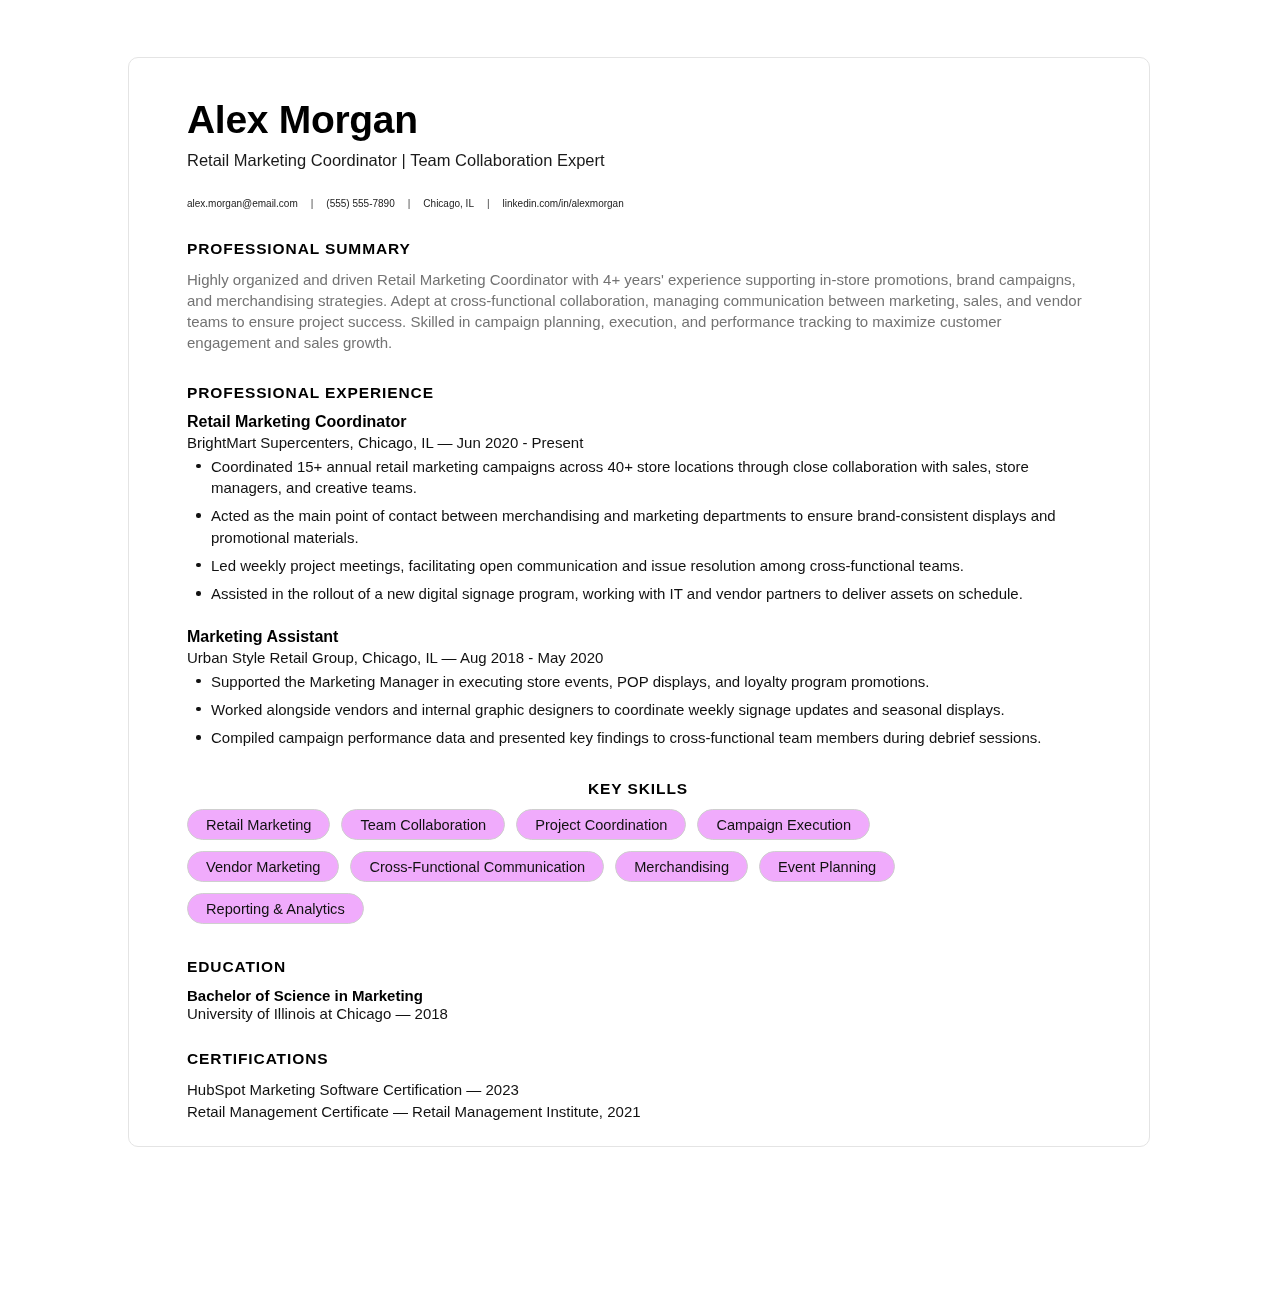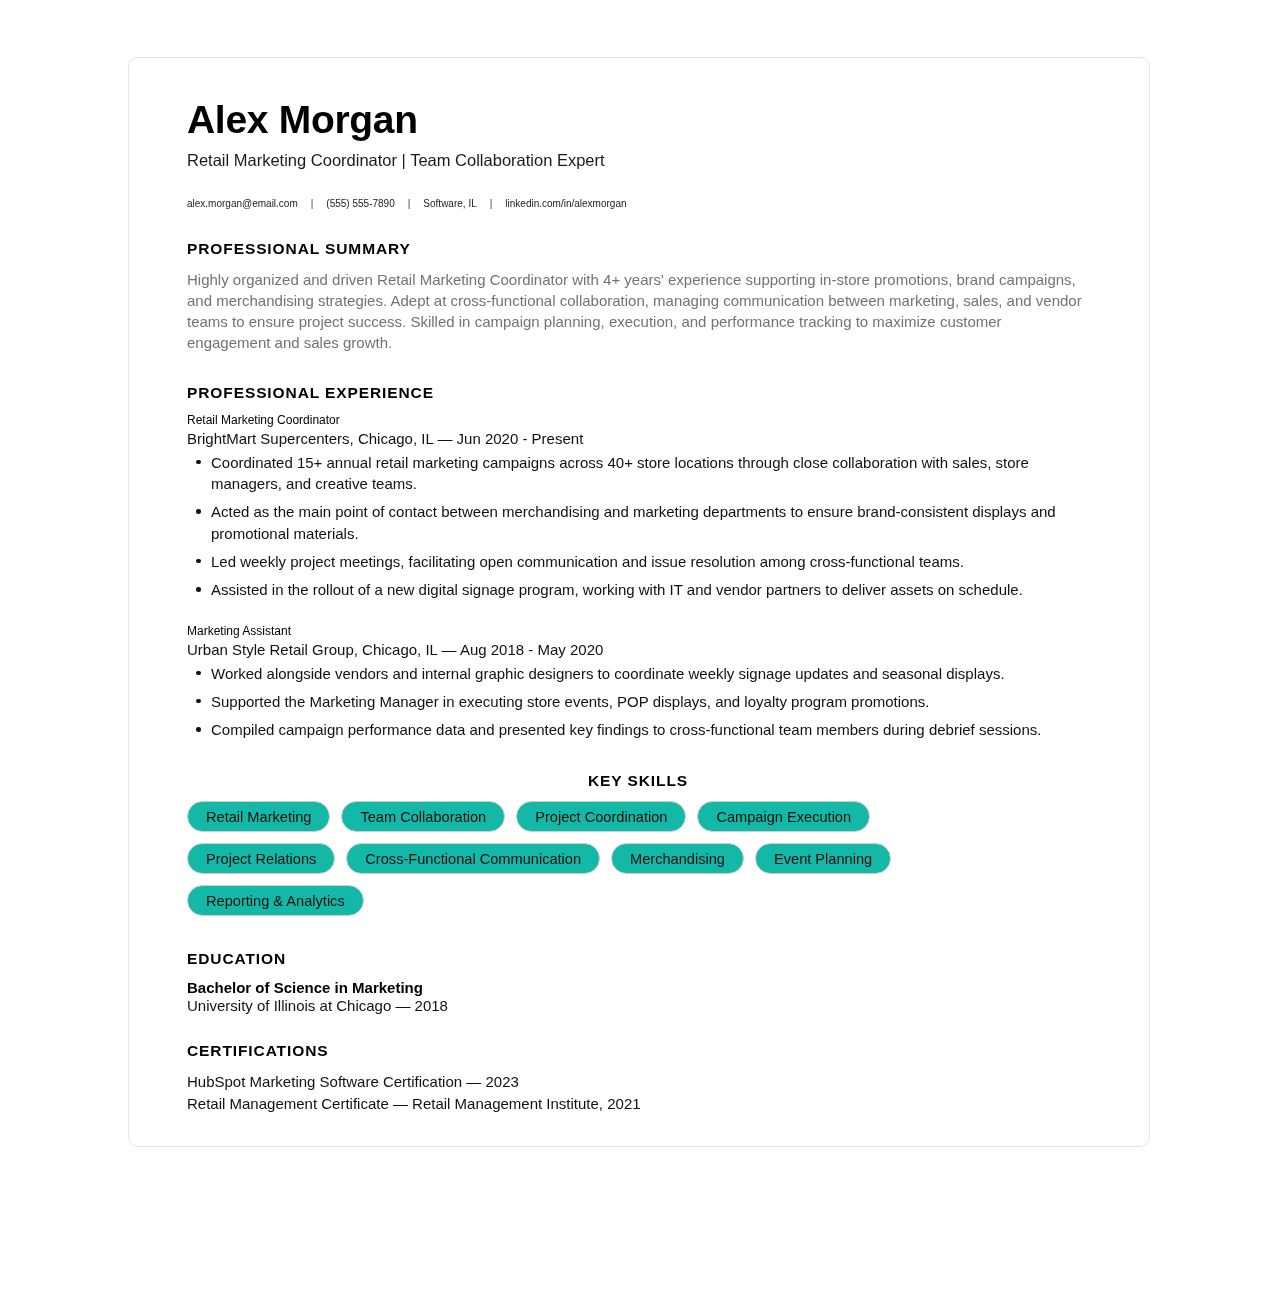--- a/index.html
+++ b/index.html
@@ -87,22 +87,22 @@
     line-height: 1.42;
     margin: 0;
     color: #737373;
     max-width: 900px;
   }
 
   
   .job { margin-bottom: 4px; }
   .job + .job { margin-top: 23px; }
   .job-title {
-    font-size: 12px;
-    font-weight: normal;
+    font-size: 16px;
+    font-weight: bold;
     margin: 0 0 3px 0;
     color: #000000;
   }
   .job-meta {
     font-size: 15px;
     font-weight: normal;
     margin: 0 0 5px 0;
     color: #111111;
   }
   .bullets {
@@ -140,21 +140,21 @@
     margin-top: 2px;
   }
   .skill-pill {
     display: inline-flex;
     align-items: center;
     justify-content: center;
     height: 31px;
     padding: 0 18px;
     border: 1px solid #cfcfcf;
     border-radius: 999px;
-    background: #14b8a6;
+    background: #f0abfc;
     font-size: 14.6px;
     line-height: 1;
     color: #111111;
     white-space: nowrap;
     box-sizing: border-box;
   }
 
   
   .edu-degree {
     font-size: 15px;
@@ -185,21 +185,21 @@
     <div class="resume-inner">
 
       <div>
         <h1 class="name">Alex Morgan</h1>
         <div class="headline">Retail Marketing Coordinator | Team Collaboration Expert</div>
         <div class="contact-line">
           <span class="contact-item">alex.morgan@email.com</span>
           <span class="contact-sep">|</span>
           <span class="contact-item">(555) 555-7890</span>
           <span class="contact-sep">|</span>
-          <span class="contact-item">Software, IL</span>
+          <span class="contact-item">Chicago, IL</span>
           <span class="contact-sep">|</span>
           <span class="contact-item">linkedin.com/in/alexmorgan</span>
         </div>
       </div>
 
       <div class="section summary">
         <h2 class="section-title">PROFESSIONAL SUMMARY</h2>
         <p class="summary-text">Highly organized and driven Retail Marketing Coordinator with 4+ years' experience supporting in-store promotions, brand campaigns, and merchandising strategies. Adept at cross-functional collaboration, managing communication between marketing, sales, and vendor teams to ensure project success. Skilled in campaign planning, execution, and performance tracking to maximize customer engagement and sales growth.</p>
       </div>
 
@@ -214,35 +214,35 @@
             <li>Acted as the main point of contact between merchandising and marketing departments to ensure brand-consistent displays and promotional materials.</li>
             <li>Led weekly project meetings, facilitating open communication and issue resolution among cross-functional teams.</li>
             <li>Assisted in the rollout of a new digital signage program, working with IT and vendor partners to deliver assets on schedule.</li>
           </ul>
         </div>
 
         <div class="job">
           <div class="job-title">Marketing Assistant</div>
           <div class="job-meta">Urban Style Retail Group, Chicago, IL — Aug 2018 - May 2020</div>
           <ul class="bullets">
+            <li>Supported the Marketing Manager in executing store events, POP displays, and loyalty program promotions.</li>
             <li>Worked alongside vendors and internal graphic designers to coordinate weekly signage updates and seasonal displays.</li>
-            <li>Supported the Marketing Manager in executing store events, POP displays, and loyalty program promotions.</li>
             <li>Compiled campaign performance data and presented key findings to cross-functional team members during debrief sessions.</li>
           </ul>
         </div>
       </div>
 
       <div class="section skills">
         <h2 class="section-title">KEY SKILLS</h2>
         <div class="skills-wrap">
           <span class="skill-pill">Retail Marketing</span>
           <span class="skill-pill">Team Collaboration</span>
           <span class="skill-pill">Project Coordination</span>
           <span class="skill-pill">Campaign Execution</span>
-          <span class="skill-pill">Project Relations</span>
+          <span class="skill-pill">Vendor Marketing</span>
           <span class="skill-pill">Cross-Functional Communication</span>
           <span class="skill-pill">Merchandising</span>
           <span class="skill-pill">Event Planning</span>
           <span class="skill-pill">Reporting &amp; Analytics</span>
         </div>
       </div>
 
       <div class="section education">
         <h2 class="section-title">EDUCATION</h2>
         <div class="edu-degree">Bachelor of Science in Marketing</div>

